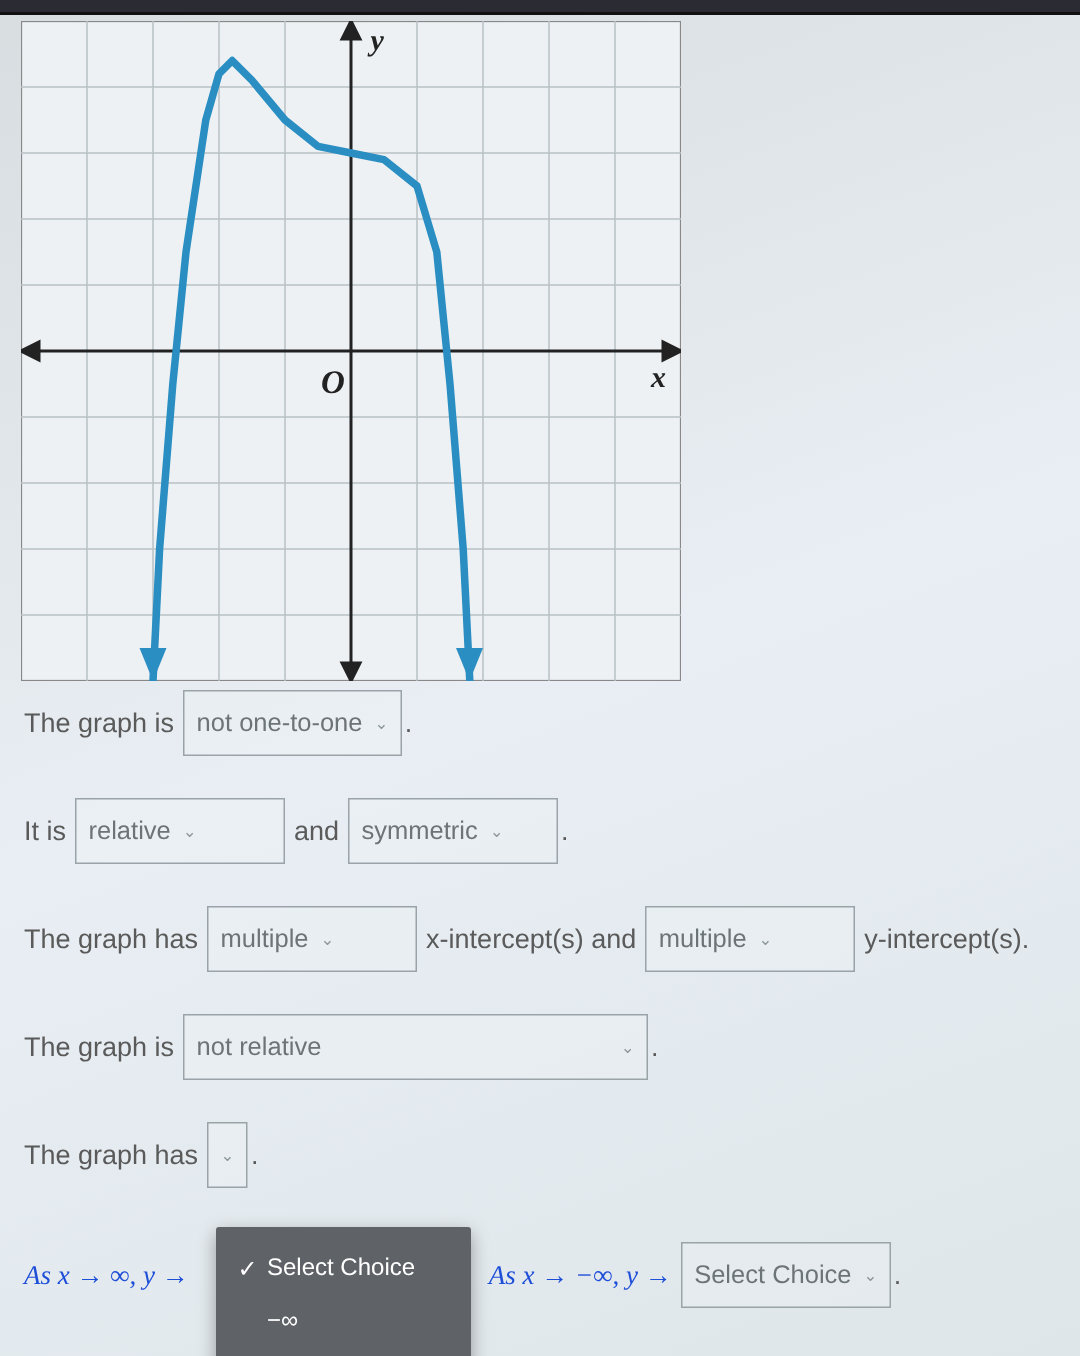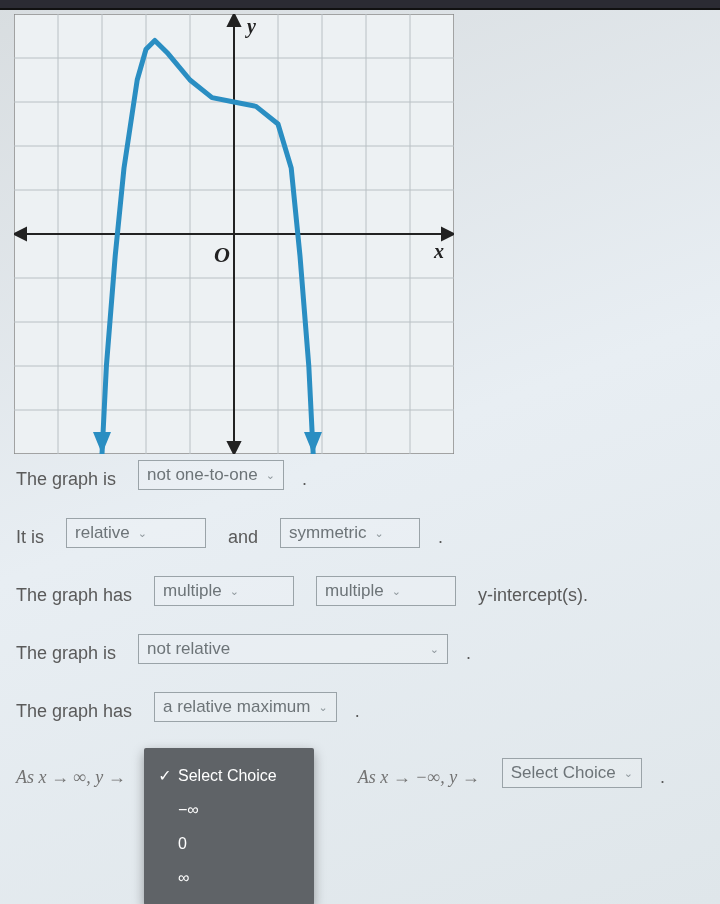--- a/index.html
+++ b/index.html
@@ -28,48 +28,48 @@
   }
   .chart-wrap svg { display: block; }
   .content {
     position: absolute;
     top: 460px;
     left: 16px;
     right: 8px;
   }
   .line {
     display: flex;
-    align-items: flex-end;
+    align-items: center;
     flex-wrap: wrap;
-    gap: 22px;
+    gap: 6px;
     margin-bottom: 28px;
     color: #5a5a5a;
   }
   .sel {
     display: inline-flex;
     align-items: center;
-    height: 30px;
+    height: 44px;
     padding: 0 8px;
     border: 1px solid #9aa3a8;
     background: rgba(255,255,255,0.15);
     color: #6d7478;
     font-size: 17px;
     gap: 8px;
     cursor: pointer;
     white-space: nowrap;
   }
   .sel .chev {
     font-size: 11px;
     color: #8e979c;
   }
   .period { color: #5a5a5a; margin-left: -4px; }
   .mathlbl {
     font-style: italic;
     font-family: Georgia, 'Times New Roman', serif;
-    color: #737373;
+    color: #1d4ed8;
     white-space: nowrap;
   }
   .dropdown {
     position: absolute;
     background: #5f6367;
     color: #fff;
     border-radius: 2px;
     box-shadow: 0 4px 12px rgba(0,0,0,0.35);
     padding: 10px 0;
     font-size: 16px;
@@ -169,40 +169,40 @@
     </span>
       <span class="period">.</span>
   </div>
 
   <div class="line">
     <span>The graph has</span>
     <span class="sel" style="min-width:140px">
       <span>multiple</span>
       <span class="chev">⌄</span>
     </span>
+    <span>x-intercept(s) and</span>
     <span class="sel" style="min-width:140px">
       <span>multiple</span>
       <span class="chev">⌄</span>
     </span>
     <span>y-intercept(s).</span>
   </div>
 
   <div class="line">
     <span>The graph is</span>
     <span class="sel" style="min-width:310px">
       <span>not relative</span>
       <span class="chev" style="margin-left:auto">⌄</span>
     </span>
       <span class="period">.</span>
   </div>
 
   <div class="line">
     <span>The graph has</span>
     <span class="sel">
-      <span>a relative maximum</span>
       <span class="chev">⌄</span>
     </span>
       <span class="period">.</span>
   </div>
 
   <div class="line" style="margin-top:36px; position:relative;">
     <span class="mathlbl">As x → ∞, y →</span>
 
     <div class="dropdown" style="left:128px; top:-10px; width:170px;">
       <div class="opt">

